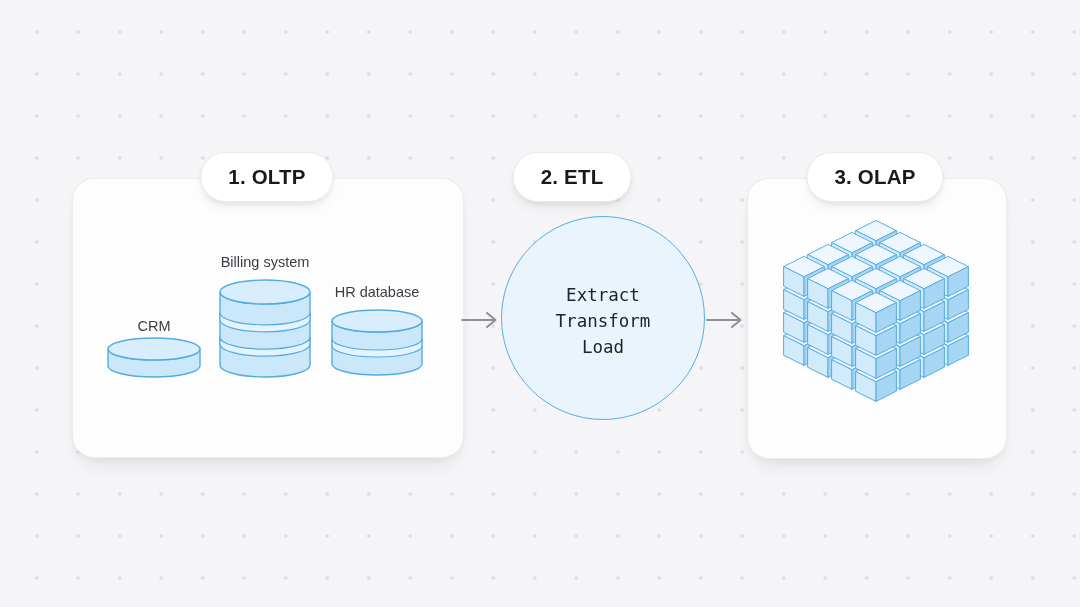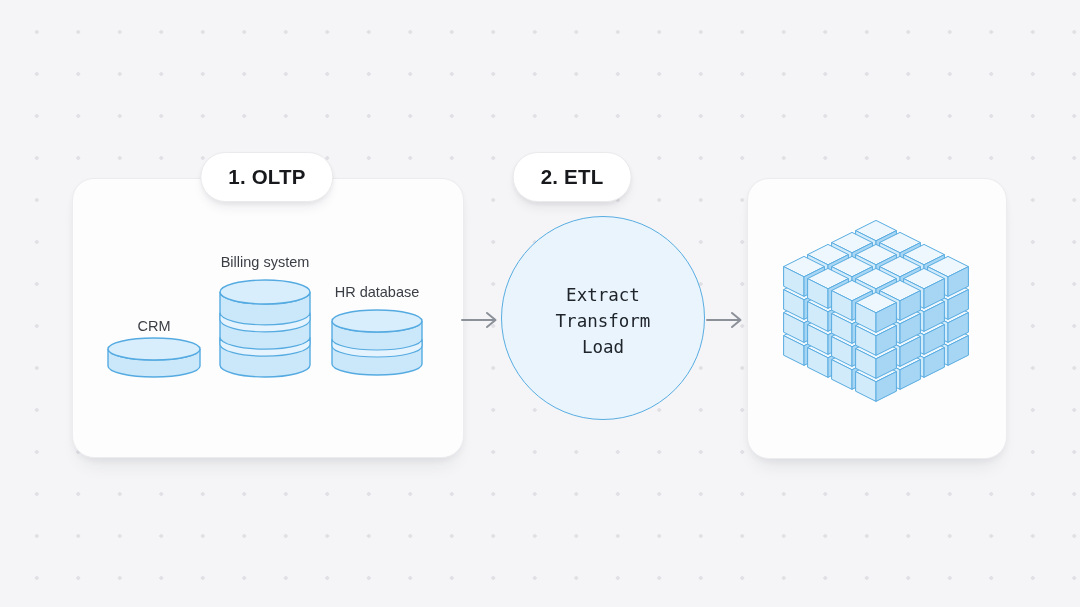--- a/index.html
+++ b/index.html
@@ -407,14 +407,17 @@
         </g>
       </g>
   </svg>
 
   <div class="badge badge-1" style="color: rgb(23, 25, 28);">
     <span>1. OLTP</span>
   </div>
   <div class="badge badge-2" style="color: rgb(23, 25, 28);">
     <span>2. ETL</span>
   </div>
+  <div class="badge badge-3" style="color: rgb(23, 25, 28);">
+    <span>3. OLAP</span>
+  </div>
 
 </div>
 
 </body></html>

